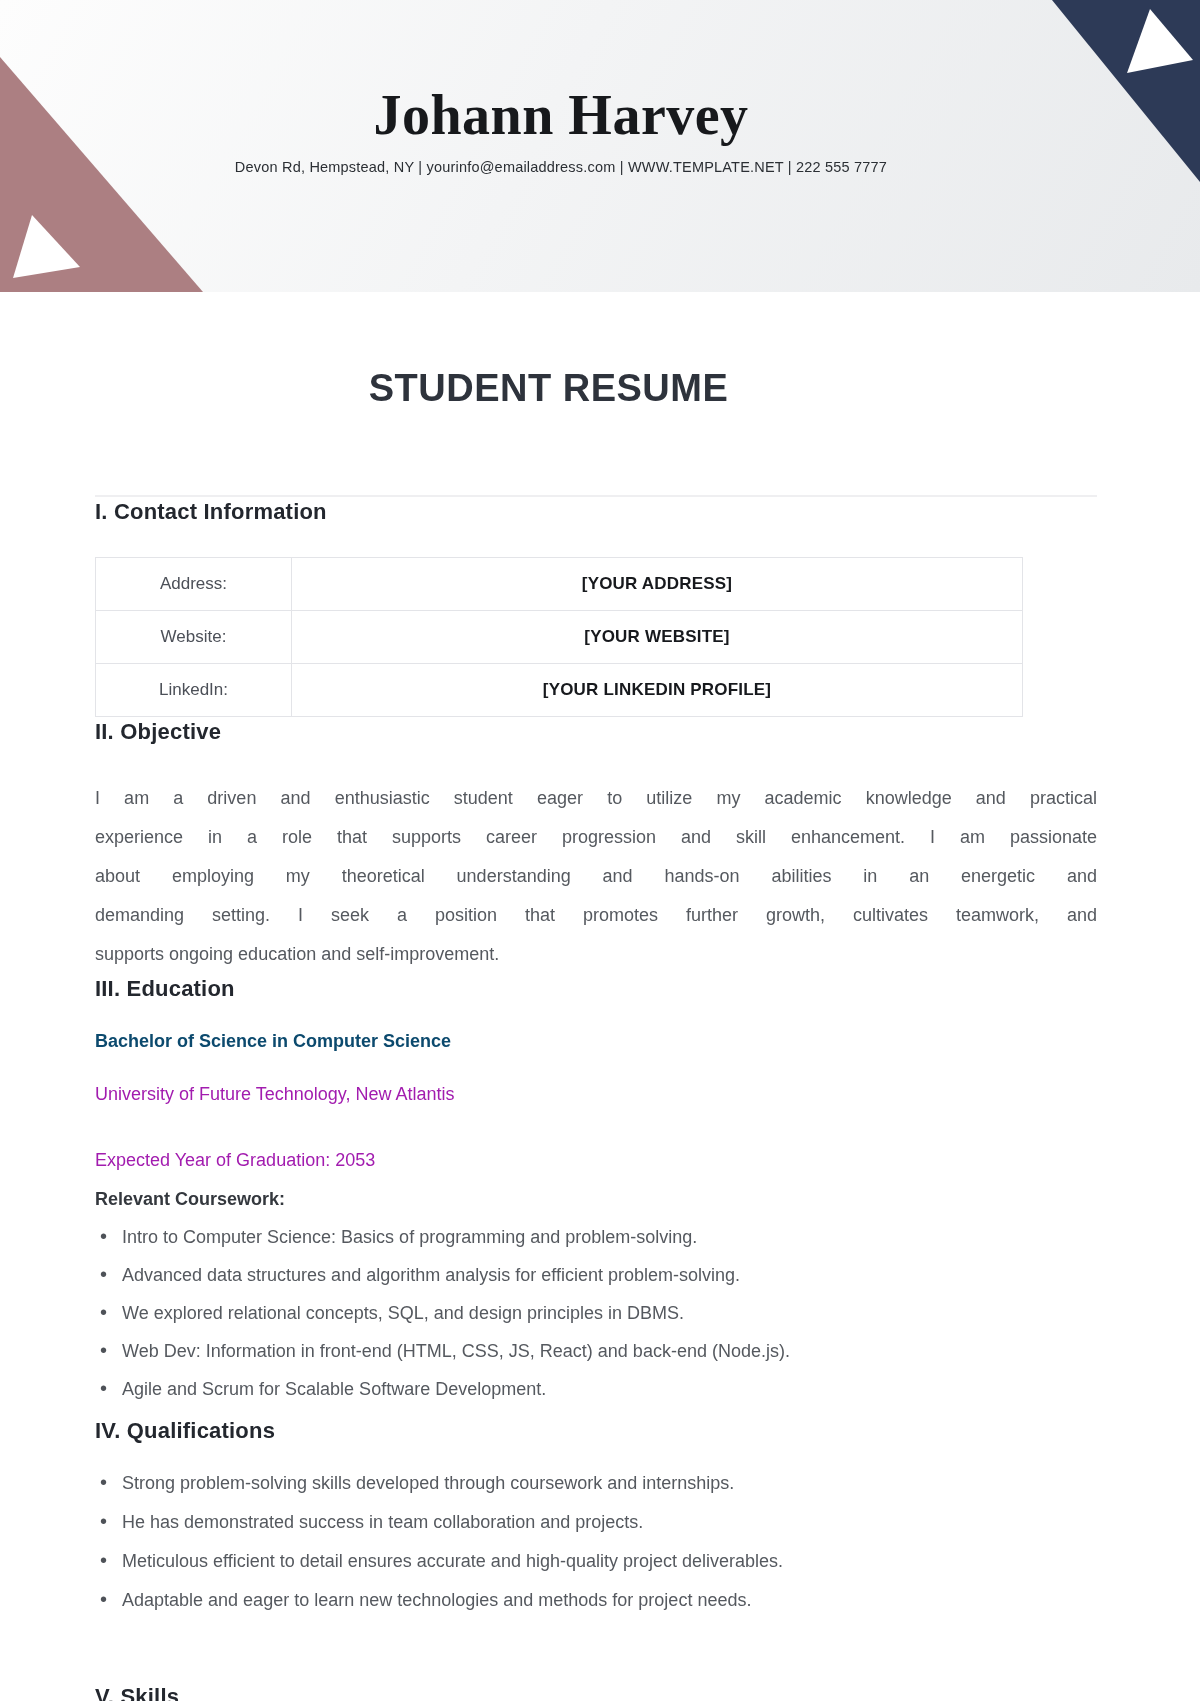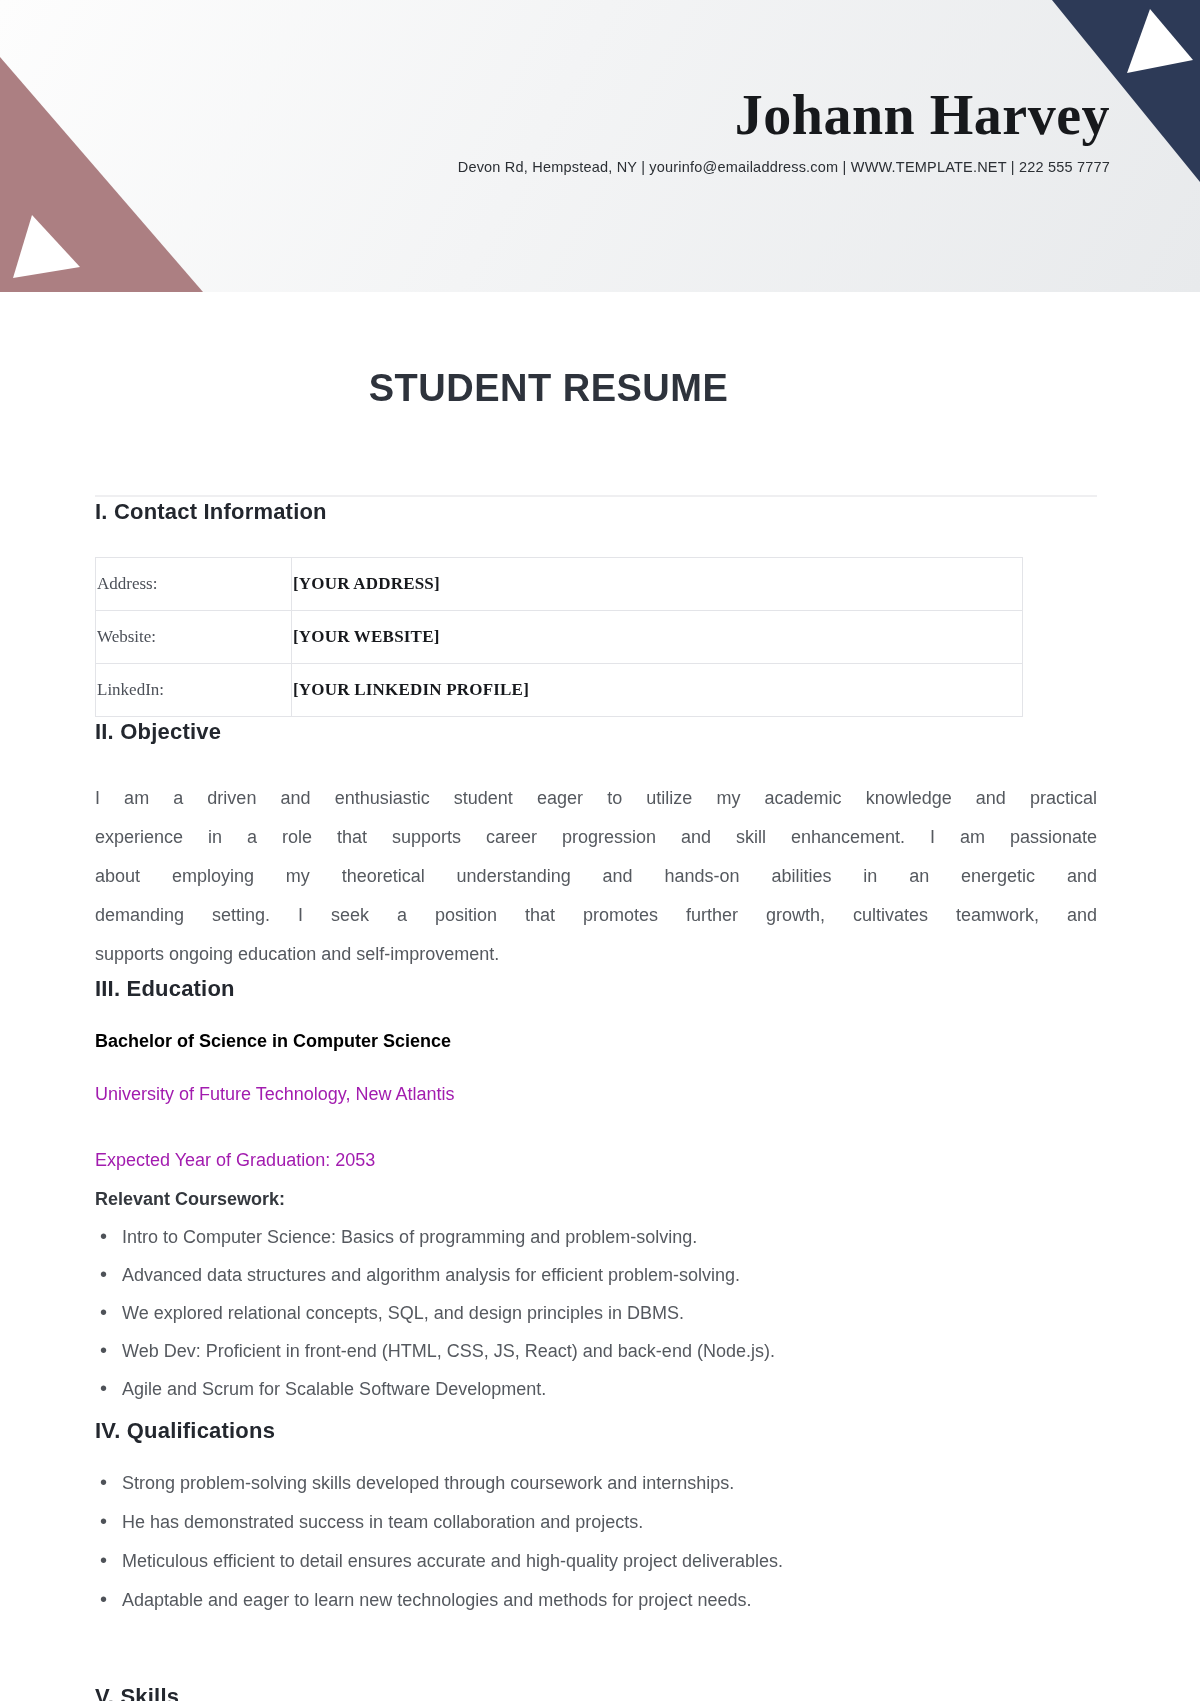--- a/index.html
+++ b/index.html
@@ -11,21 +11,21 @@
   
   .header-band{
     position:relative;height:292px;overflow:hidden;
     background:linear-gradient(118deg,#fdfdfd 0%,#f3f4f5 45%,#e8eaec 100%);
   }
   .shape{position:absolute;inset:0;}
   .tri-mauve{background:#ac7f82;clip-path:polygon(0 57px,203px 292px,0 292px);}
   .tri-mauve-white{background:#ffffff;clip-path:polygon(32px 215px,80px 267px,13px 278px);}
   .tri-navy{background:#2d3a57;clip-path:polygon(1052px 0,1200px 0,1200px 182px);}
   .tri-navy-white{background:#ffffff;clip-path:polygon(1150px 9px,1193px 60px,1127px 73px);}
-  .header-text{position:absolute;left:0;right:90px;top:84px;text-align:right;margin-left:12px;}
+  .header-text{position:absolute;left:0;right:90px;top:84px;text-align:center;margin-left:12px;}
   .person-name{
     margin:0;font-family:"Liberation Serif",serif;font-weight:700;
     font-size:56px;line-height:62px;color:#17191c;letter-spacing:.5px;
   }
   .contact-line{margin-top:13px;font-size:14.5px;color:#2b2f34;letter-spacing:.2px;font-weight:500;}
 
   
   .content{padding:74px 103px 0 95px;}
   .doc-title{
     margin:0 0 0 -95px;text-align:center;
@@ -40,37 +40,36 @@
   .sec-contact{margin-top:56px;}
   .sec-objective{margin-top:13px;}
   .sec-education{margin-top:6px;}
   .sec-qualifications{margin-top:22px;}
 
   
   table.contact{
     margin-top:30px;border-collapse:collapse;width:928px;table-layout:fixed;
   }
   table.contact td{
-    border:1px solid #e3e4e8;height:50px;vertical-align:middle;
+    border:1px solid #e3e4e8;height:50px;text-align:center;vertical-align:middle;
     font-size:17px;
-    font-family:Liberation Serif, serif;
   }
   td.cell-label{width:193px;color:#4c5058;}
   td.cell-value{font-weight:700;color:#17191d;letter-spacing:.2px;font-size:17.5px;}
 
   
   .objective-paragraph{margin-top:32px;}
   .obj-line{
     height:39px;line-height:39px;font-size:18px;color:#55595f;
     text-align:justify;text-align-last:justify;white-space:nowrap;
   }
   .obj-line.last{text-align:left;text-align-last:left;}
 
   
-  .degree{margin-top:26px;font-size:18px;font-weight:700;color:#000000;line-height:22px;}
+  .degree{margin-top:26px;font-size:18px;font-weight:700;color:#0c4a6e;line-height:22px;}
   .edu-line{font-size:18px;color:#a21caf;line-height:22px;}
   .university{margin-top:31px;}
   .graduation{margin-top:44px;}
   .coursework-label{margin-top:17px;font-size:18px;font-weight:700;color:#34383e;line-height:22px;}
 
   ul.bullets{list-style:none;margin:16px 0 0 0;padding:0;}
   ul.bullets li{
     position:relative;padding-left:25px;margin:0 0 16px 2px;
     font-size:18px;line-height:22px;color:#55595f;
   }
@@ -132,21 +131,21 @@
 
   <h2 class="sec sec-education">III. Education</h2>
   <div class="degree">Bachelor of Science in Computer Science</div>
   <div class="edu-line university">University of Future Technology, New Atlantis</div>
   <div class="edu-line graduation">Expected Year of Graduation: 2053</div>
   <div class="coursework-label">Relevant Coursework:</div>
   <ul class="bullets">
     <li>Intro to Computer Science: Basics of programming and problem-solving.</li>
     <li>Advanced data structures and algorithm analysis for efficient problem-solving.</li>
     <li>We explored relational concepts, SQL, and design principles in DBMS.</li>
-    <li>Web Dev: Proficient in front-end (HTML, CSS, JS, React) and back-end (Node.js).</li>
+    <li>Web Dev: Information in front-end (HTML, CSS, JS, React) and back-end (Node.js).</li>
     <li>Agile and Scrum for Scalable Software Development.</li>
   </ul>
 
   <h2 class="sec sec-qualifications">IV. Qualifications</h2>
   <ul class="bullets quals">
     <li>Strong problem-solving skills developed through coursework and internships.</li>
     <li>He has demonstrated success in team collaboration and projects.</li>
     <li>Meticulous efficient to detail ensures accurate and high-quality project deliverables.</li>
     <li>Adaptable and eager to learn new technologies and methods for project needs.</li>
   </ul>

